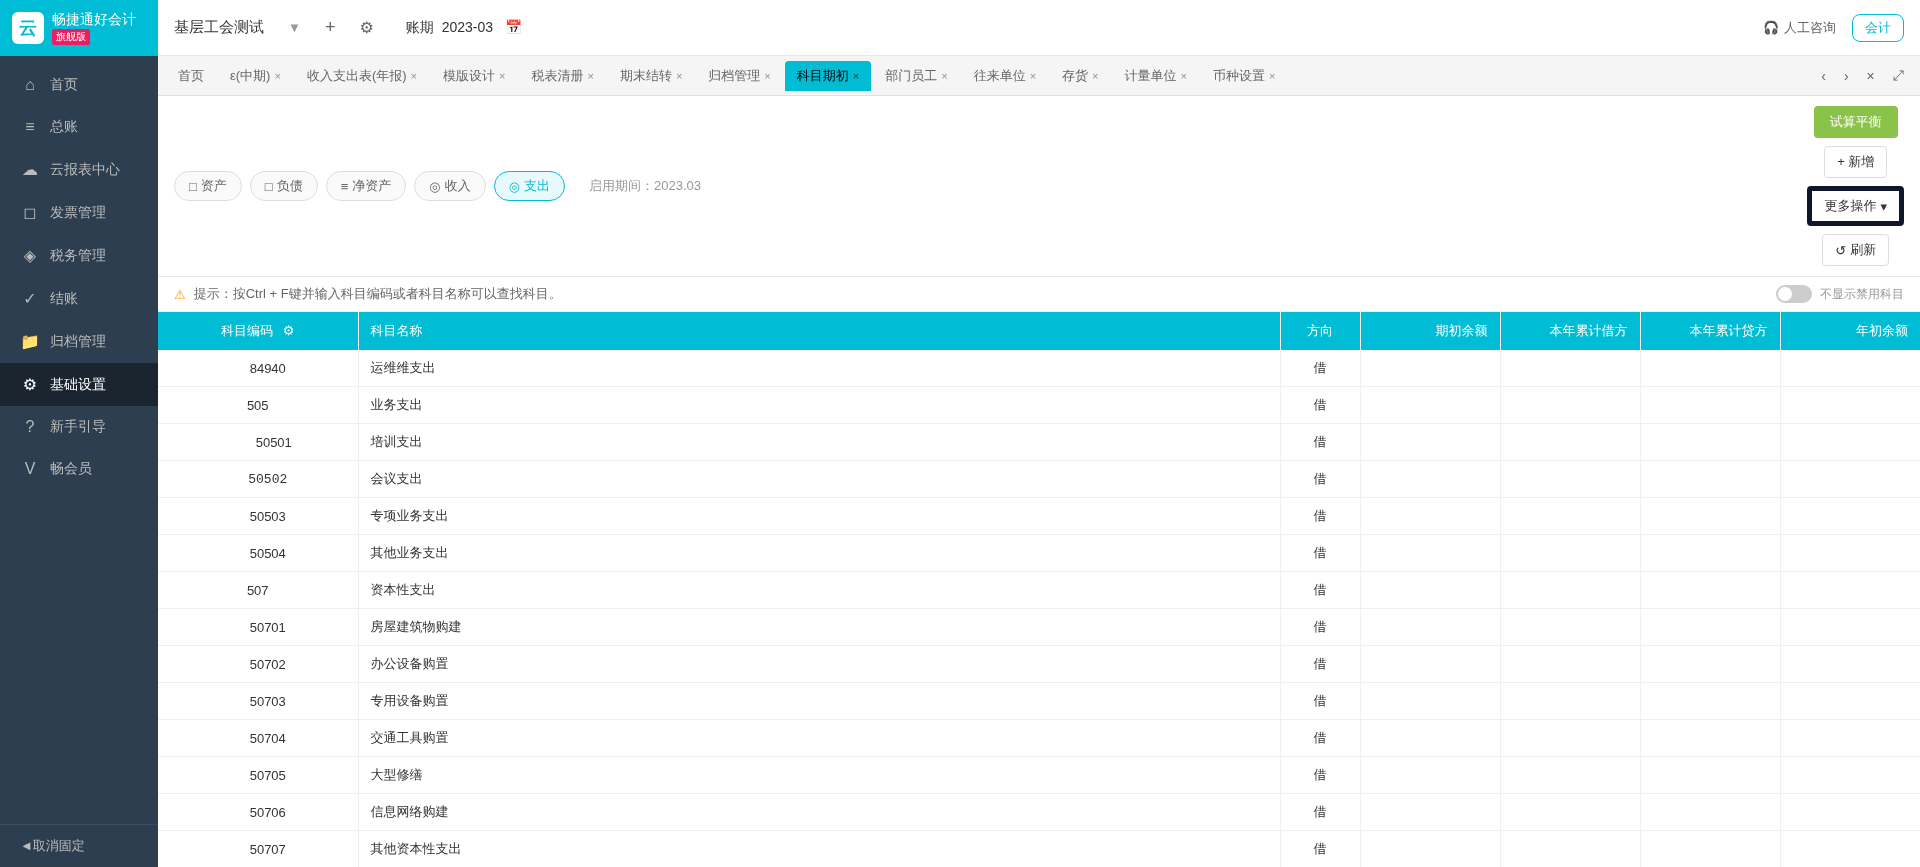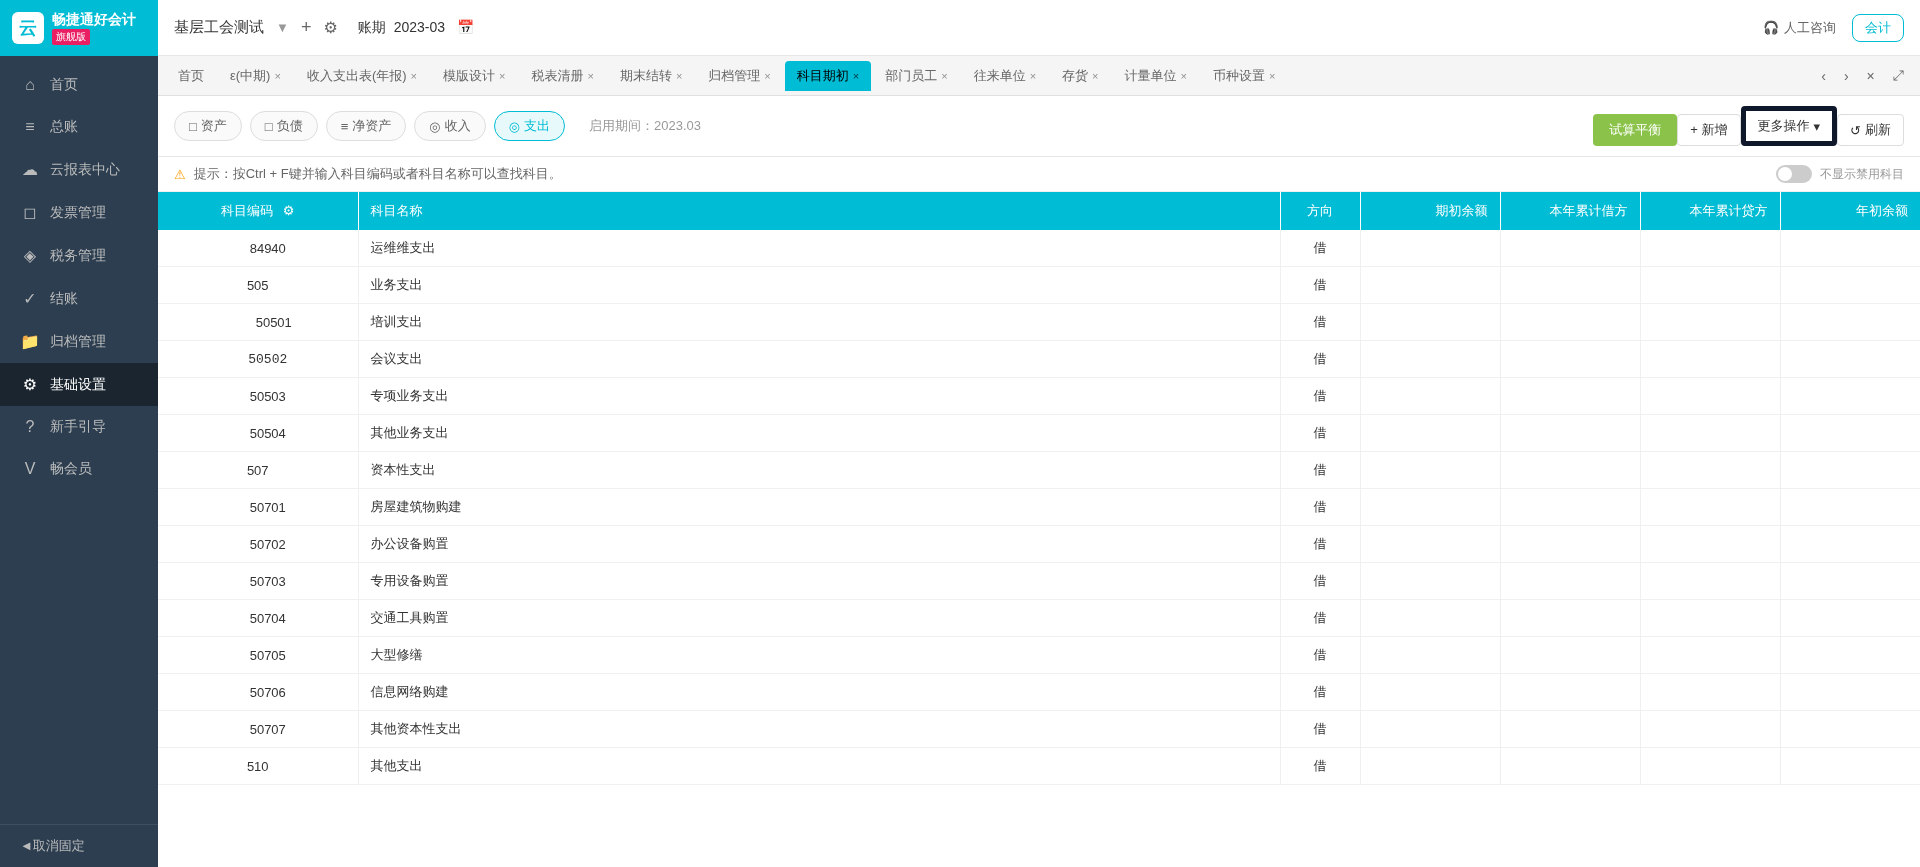--- a/index.html
+++ b/index.html
@@ -23,21 +23,21 @@
       gap: 8px;
       height: 56px;
     }
     .sidebar-logo-icon {
       width: 32px; height: 32px;
       background: white;
       border-radius: 6px;
       display: flex; align-items: center; justify-content: center;
       font-size: 18px; color: #00bcd4; font-weight: bold;
     }
-    .sidebar-logo-text { color: white; font-size: 14px; font-weight: bold; line-height: 1.2; }
+    .sidebar-logo-text { color: white; font-size: 14px; font-weight: normal; line-height: 1.2; }
     .sidebar-logo-sub { font-size: 10px; background: #e91e63; color: white; padding: 1px 4px; border-radius: 2px; margin-top: 2px; display: inline-block; }
     .sidebar-nav { flex: 1; overflow-y: auto; padding: 8px 0; }
     .sidebar-item {
       display: flex; align-items: center; gap: 10px;
       padding: 12px 20px;
       cursor: pointer; color: #bbb;
       transition: background 0.2s;
     }
     .sidebar-item.active { background: #1a252f; color: white; }
     .sidebar-item-icon { font-size: 16px; width: 20px; text-align: center; }
@@ -60,21 +60,21 @@
     }
 
     
     .topbar {
       height: 56px;
       background: white;
       display: flex;
       align-items: center;
       padding: 0 16px;
       border-bottom: 1px solid #e8e8e8;
-      gap: 12px;
+      gap: 24px;
     }
     .topbar-title {
       font-size: 15px;
       color: #333;
       font-weight: 500;
     }
     .topbar-arrow { color: #999; cursor: pointer; }
     .topbar-add { color: #666; cursor: pointer; font-size: 18px; }
     .topbar-settings { color: #666; cursor: pointer; font-size: 16px; }
     .topbar-period { color: #333; font-size: 14px; margin-left: 8px; }
@@ -145,21 +145,21 @@
       font-size: 13px;
       border: 1px solid transparent;
     }
     .filter-btn.active {
       border-color: #00bcd4;
       color: #00bcd4;
       background: #e8f9fb;
     }
     .filter-btn:not(.active) { color: #666; border-color: #ddd; background: #fafafa; }
     .page-header-period { margin-left: 16px; color: #999; font-size: 13px; }
-    .page-header-right { margin-left: auto; display: flex; align-items: flex-end; gap: 0; }
+    .page-header-right { margin-left: auto; display: flex; align-items: center; gap: 8px; flex-direction: column; }
     .btn-calculate {
       background: #8bc34a;
       color: white;
       border: none;
       padding: 7px 16px;
       border-radius: 4px;
       cursor: pointer;
       font-size: 13px;
     }
     .btn-add {

